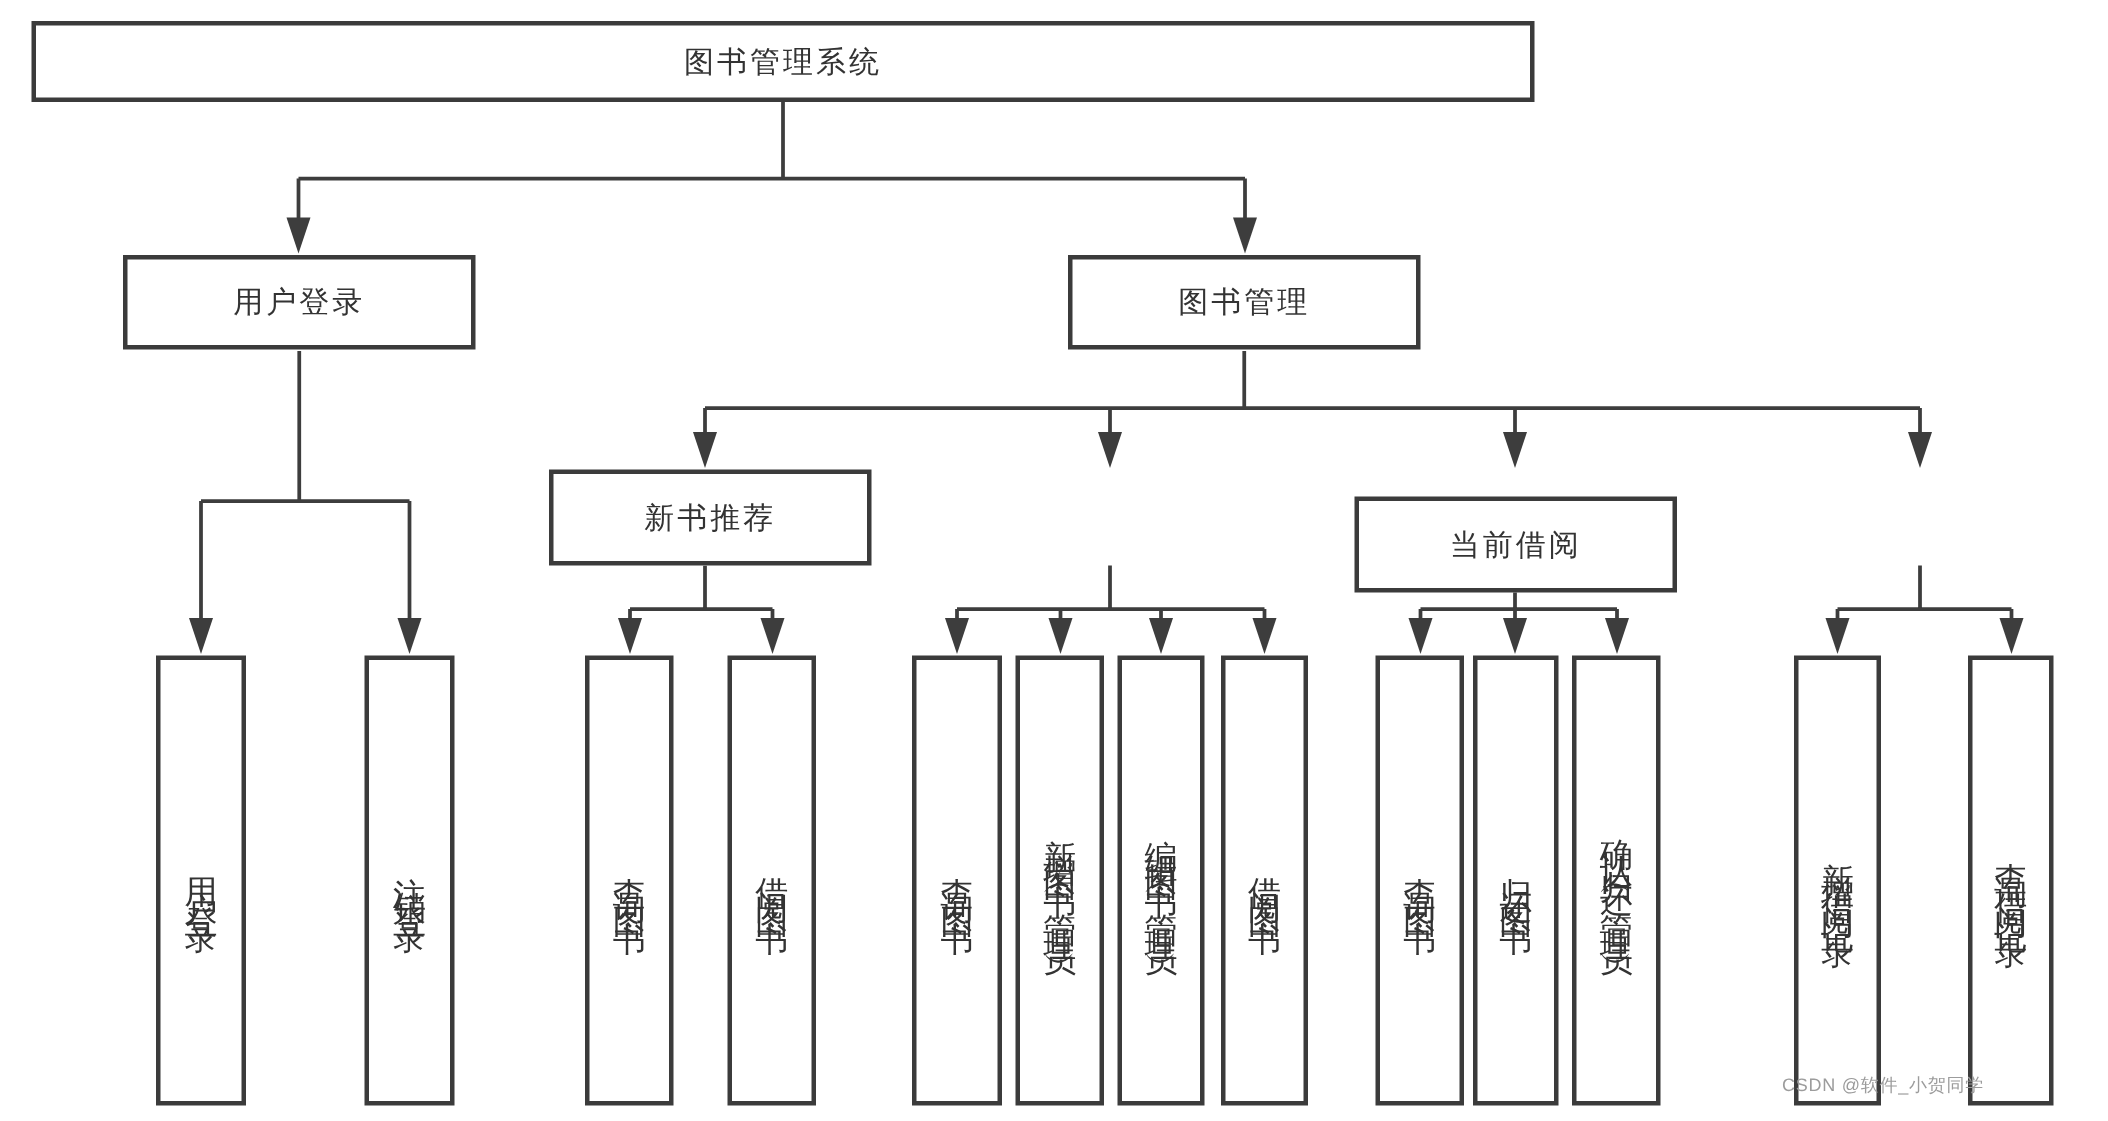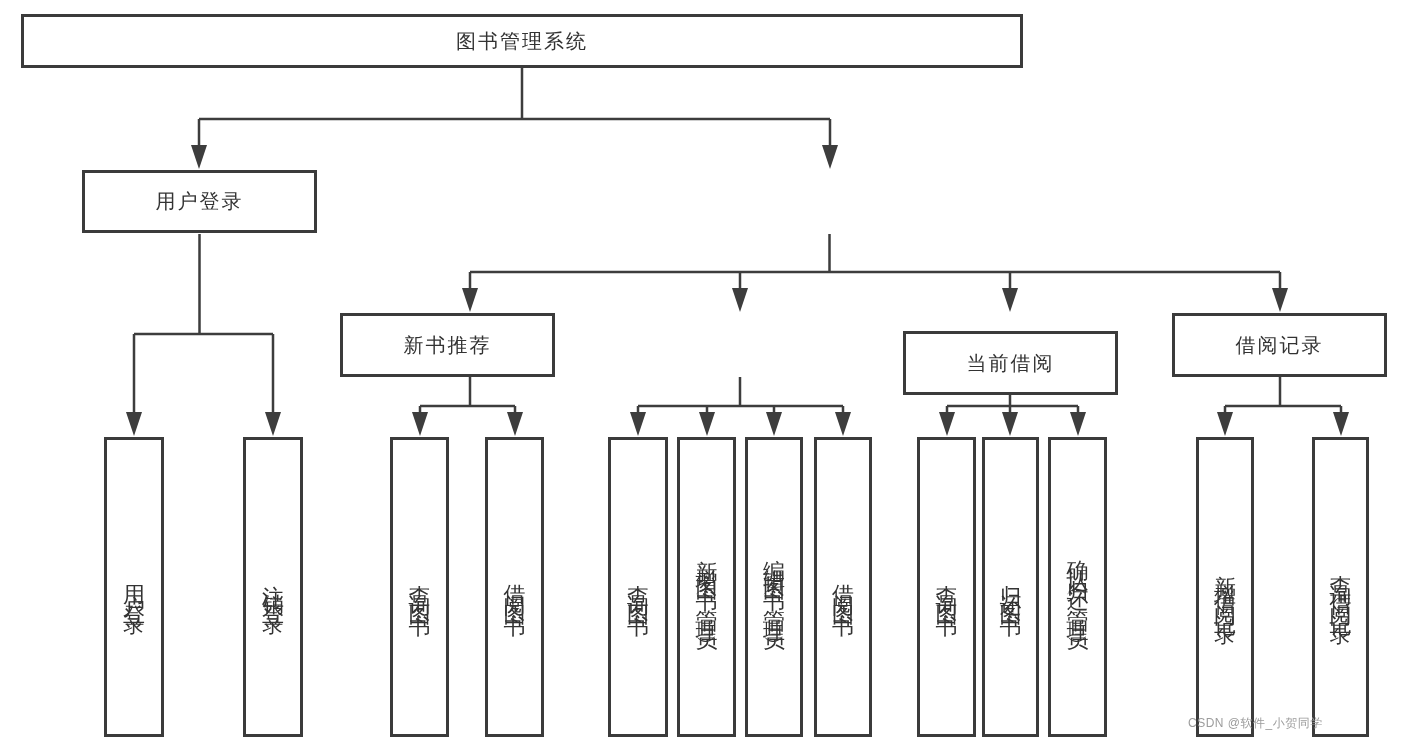--- a/index.html
+++ b/index.html
@@ -76,29 +76,29 @@
     </g>
   </svg>
 
   <div class="box" style="left:21px;top:14px;width:1002px;height:54px">
     <span class="hlabel">图书管理系统</span>
   </div>
 
   <div class="box" style="left:82px;top:170px;width:235px;height:63px">
     <span class="hlabel">用户登录</span>
   </div>
+  <div class="box" style="left:712px;top:170px;width:235px;height:63px">
+    <span class="hlabel">图书管理</span>
+  </div>
 
-  <div class="box" style="left:340px;top:313px;width:215px;height:64px">
+  <div class="box" style="left:366px;top:313px;width:215px;height:64px">
     <span class="hlabel">新书推荐</span>
   </div>
   <div class="box" style="left:903px;top:331px;width:215px;height:64px">
     <span class="hlabel">当前借阅</span>
-  </div>
-  <div class="box" style="left:1172px;top:313px;width:215px;height:64px">
-    <span class="hlabel">借阅记录</span>
   </div>
 
   <div class="box" style="left:104px;top:437px;width:60px;height:300px">
     <span class="vtext">用户登录</span>
   </div>
   <div class="box" style="left:243px;top:437px;width:60px;height:300px">
     <span class="vtext">注销登录</span>
   </div>
 
   <div class="box" style="left:390px;top:437px;width:59px;height:300px">

